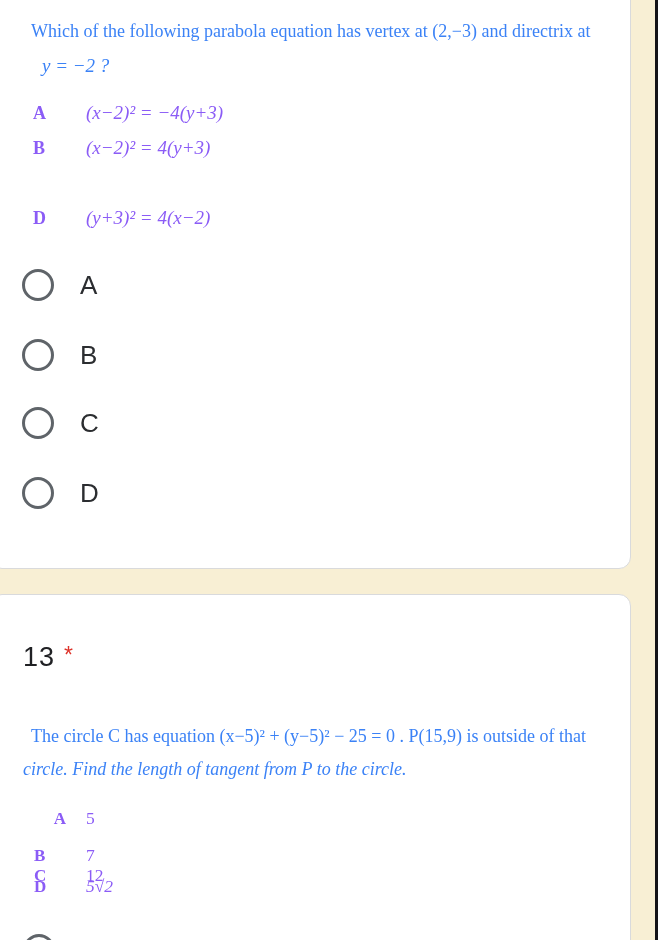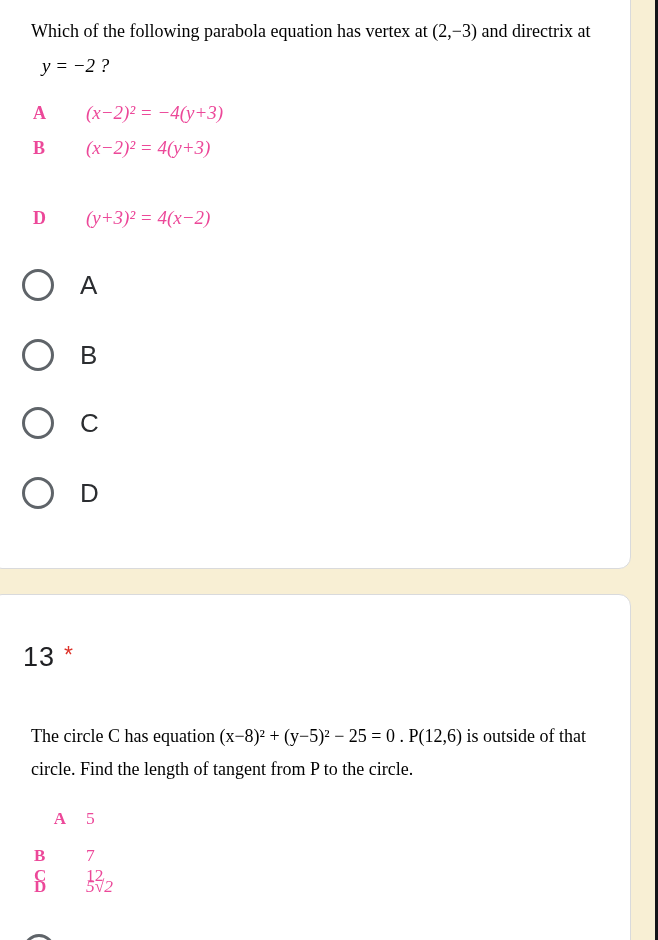--- a/index.html
+++ b/index.html
@@ -19,33 +19,33 @@
     border: 1.5px solid #d9dadc;
     border-radius: 12px;
   }
   .card-1 { top: -14px; width: 641px; height: 583px; }
   .card-2 { top: 594px; width: 641px; height: 370px; }
 
   
   .qtext {
     position: absolute;
     font-family: "Liberation Serif", serif;
-    color: #000000;
+    color: #3b82f6;
     white-space: nowrap;
   }
   .q1-line1 { left: 40px; top: 34px;  font-size: 18px; }
   .q1-line2 { left: 42px; top: 68px;  font-size: 19px; margin-left: 9px; }
   .math { font-style: italic; }
 
   .choice-row {
     position: absolute;
     left: 42px;
     white-space: nowrap;
     font-family: "Liberation Serif", serif;
-    color: #ec4899;
+    color: #8b5cf6;
   }
   .choice-letter {
     display: inline-block;
     width: 53px;
     font-weight: bold;
     font-style: normal;
     font-size: 18px;
   }
   .card-1 .choice-eq { font-size: 19px; }
   .c1-row-0 { top: 115px; }
@@ -89,21 +89,21 @@
     letter-spacing: 1px;
   }
   .required-asterisk {
     color: #dd342b;
     font-size: 23px;
     margin-left: 9px;
     position: relative;
     top: -3px;
   }
   .q2-line1 { left: 40px; top: 131px; font-size: 18px; }
-  .q2-line2 { left: 40px; top: 164px; font-size: 18px; }
+  .q2-line2 { left: 32px; top: 164px; font-size: 18px; font-style: italic; }
   .card-2 .choice-row { left: 43px; }
   .card-2 .choice-letter { width: 52px; font-size: 17px; }
   .card-2 .choice-eq { font-size: 17.5px; }
   .c2-row-0 { top: 213px; text-align: center; }
   .c2-row-1 { top: 250px; }
   .c2-row-2 { top: 270px; }
   .c2-row-3 { top: 281px; }
   .radio-partial { top: 338px; left: 32px; }
 
   .edge-strip {
@@ -151,21 +151,21 @@
   </div>
 
 </div>
 
 <div class="card card-2">
 
   <div class="q2-title">
     <span>13</span><span class="required-asterisk">*</span>
   </div>
 
-  <div class="qtext q2-line1">The circle C has equation (x−8)² + (y−5)² − 25 = 0 .  P(12,6) is outside of that</div>
+  <div class="qtext q2-line1">The circle C has equation (x−5)² + (y−5)² − 25 = 0 .  P(15,9) is outside of that</div>
   <div class="qtext q2-line2">circle. Find the length of tangent from P to the circle.</div>
 
   <div class="choice-row c2-row-0">
     <span class="choice-letter">A</span><span class="choice-eq">5</span>
   </div>
   <div class="choice-row c2-row-1">
     <span class="choice-letter">B</span><span class="choice-eq">7</span>
   </div>
   <div class="choice-row c2-row-2">
     <span class="choice-letter">C</span><span class="choice-eq">12</span>

